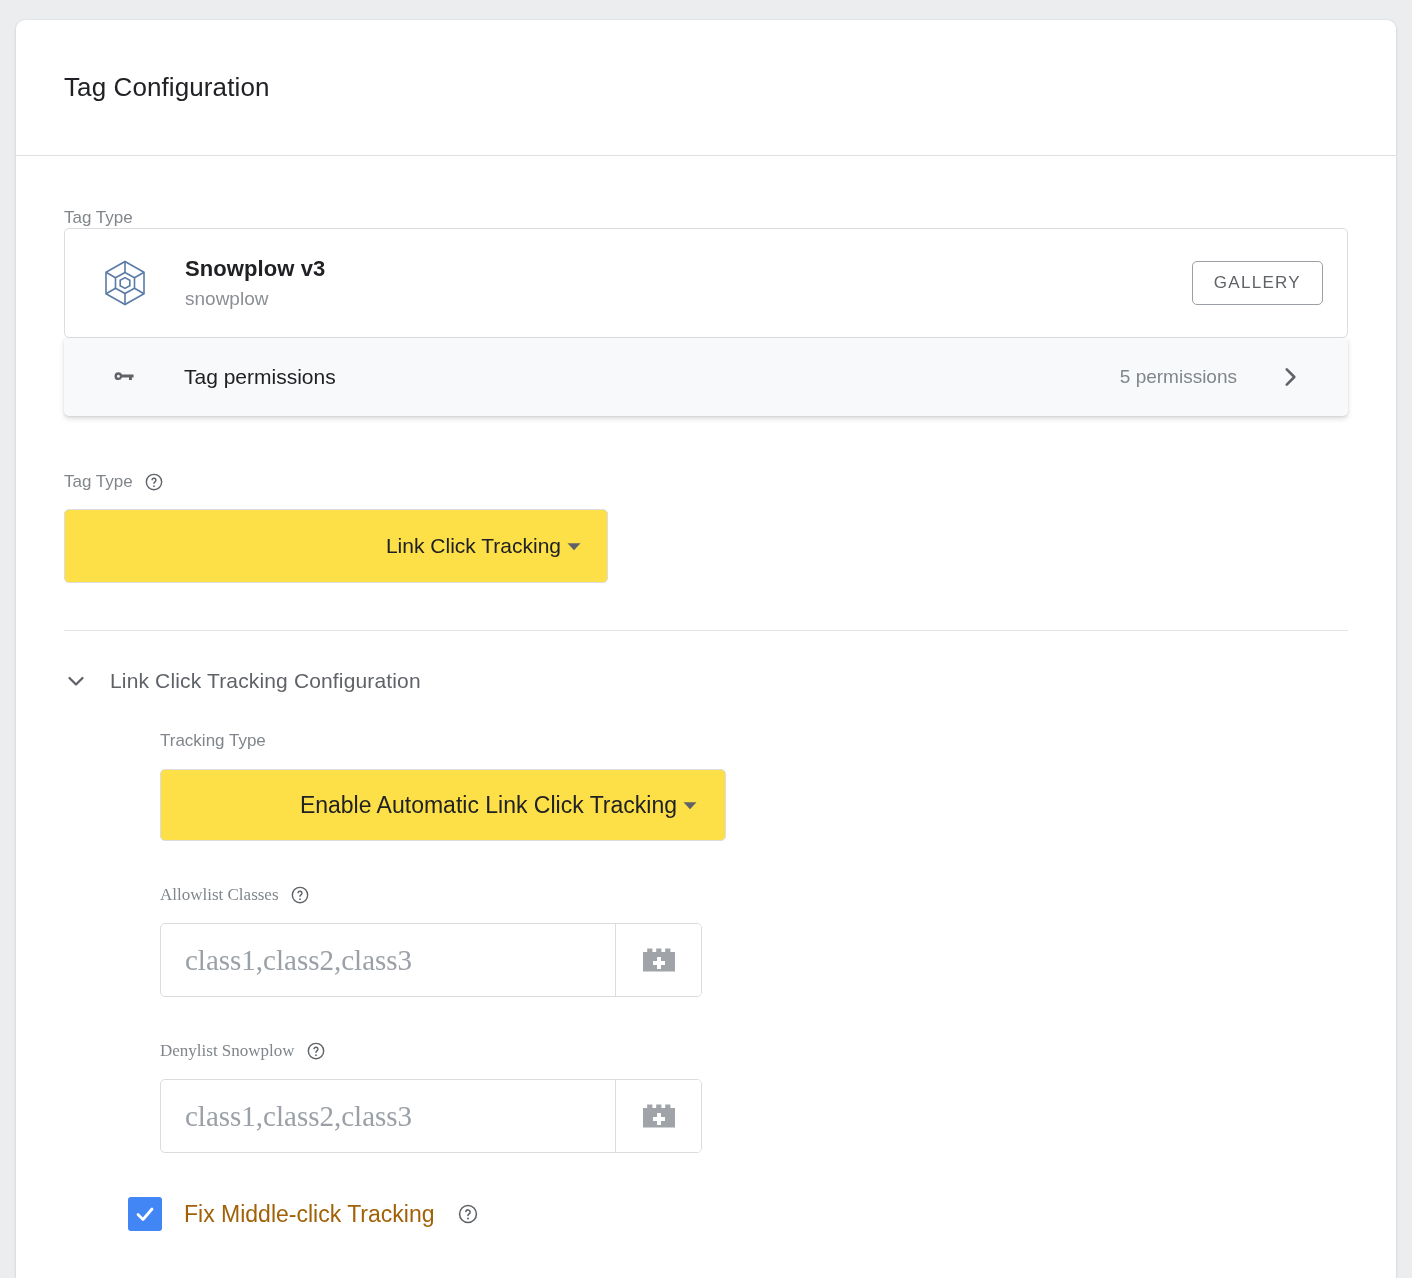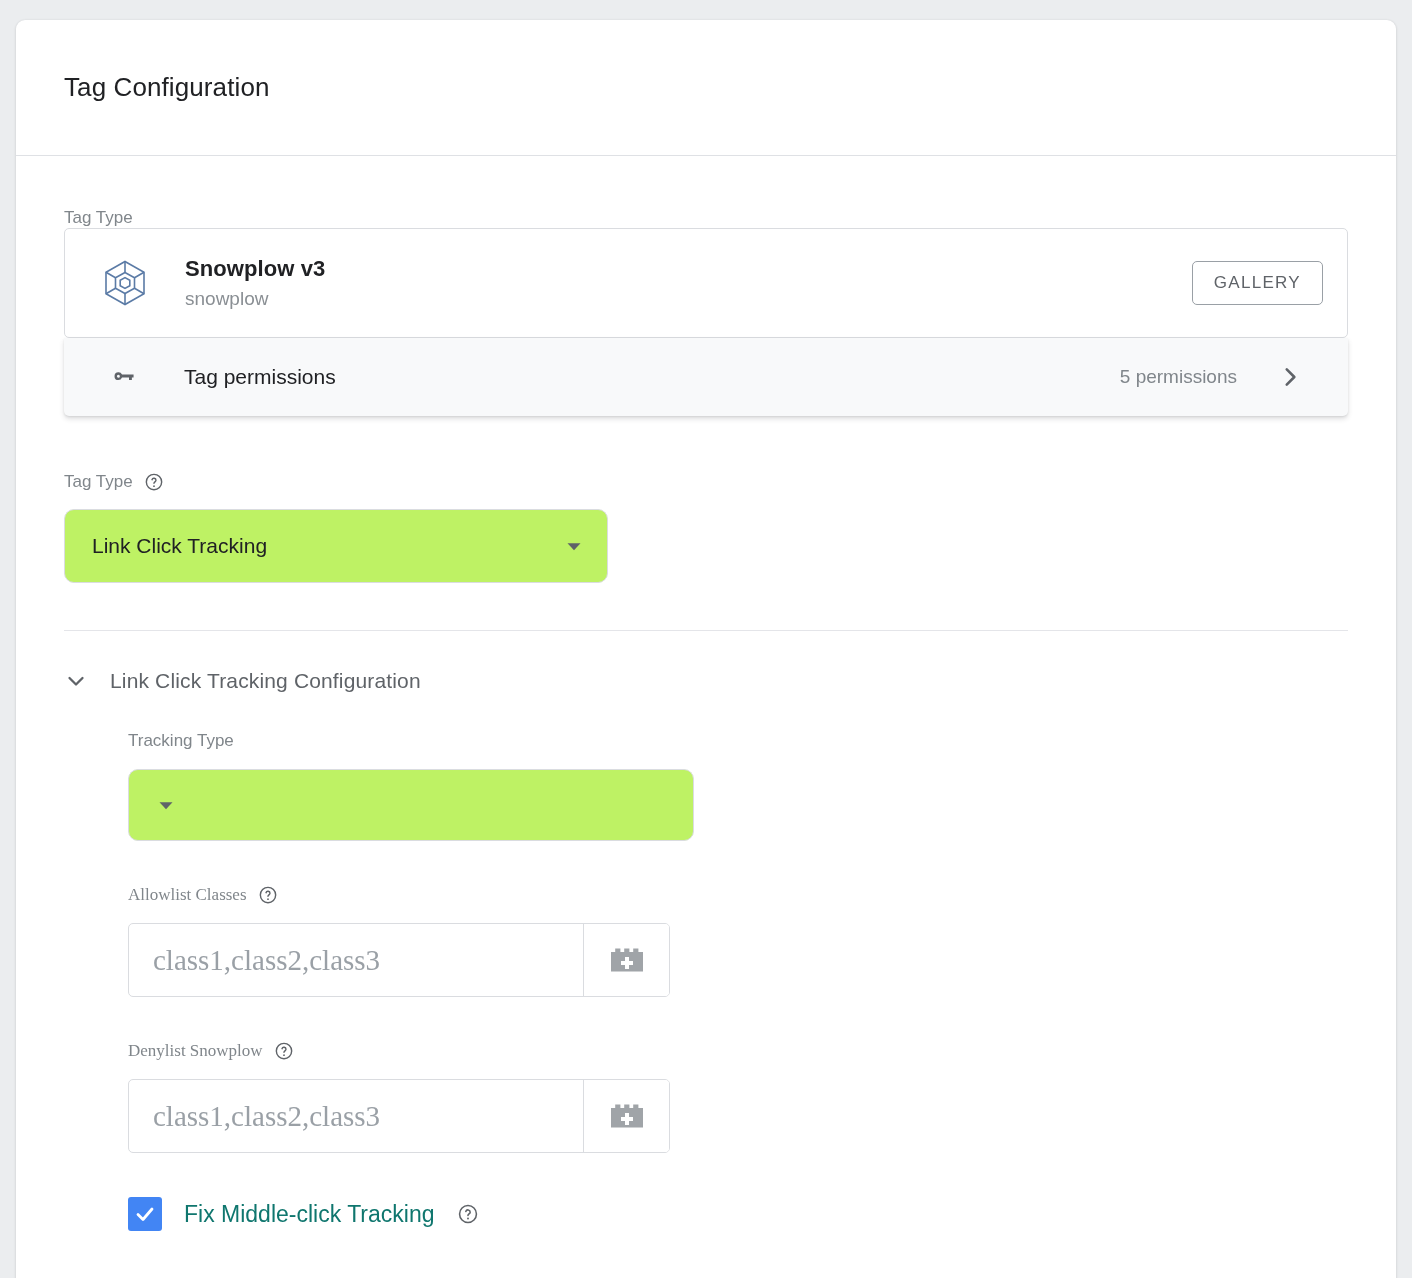--- a/index.html
+++ b/index.html
@@ -153,25 +153,26 @@
     display: flex;
     align-items: center;
   }
   .perm-chevron svg { display: block; }
 
   
   .tagtype-select-wrap { padding-top: 56px; }
   .select-box {
     margin-top: 17px;
     border: 1px solid #dadce0;
-    border-radius: 10px;
-    background: #bef264;
+    border-radius: 5px;
+    background: #fde047;
     display: inline-flex;
     align-items: center;
     cursor: pointer;
+    text-align: right;
   }
   .select-value {
     font-size: 21px;
     color: #202124;
     white-space: nowrap;
   }
   .select-arrow {
     display: flex;
     align-items: center;
     justify-content: center;
@@ -203,21 +204,21 @@
     color: #5f6368;
   }
   .section-chevron svg { display: block; }
   .section-title {
     font-size: 21px;
     color: #5f6368;
     letter-spacing: .15px;
   }
 
   .section-body { padding-left: 64px; padding-top: 38px; }
-  .param { margin-bottom: 0; }
+  .param { margin-bottom: 0; margin-left: 32px; }
   .param + .param { margin-top: 44px; font-family: Liberation Serif, serif; }
 
   #tracking-type-select { width: 566px; height: 72px; padding: 0 22px 0 24px; margin-top: 18px; }
   #tracking-type-select .select-value { flex: 1 1 auto; font-size: 23px; }
 
   
   .textfield-row {
     margin-top: 18px;
     display: flex;
     width: 542px;
@@ -262,21 +263,21 @@
     border-radius: 3px;
     background: #4285f4;
     display: flex;
     align-items: center;
     justify-content: center;
     cursor: pointer;
   }
   .checkbox svg { display: block; }
   .checkbox-label {
     font-size: 23px;
-    color: #0f766e;
+    color: #a16207;
   }
   .checkbox-help { color: #5f6368; display: inline-flex; }
   .checkbox-help svg { width: 22px; height: 22px; display:block; }
 </style>
 </head>
 <body>
 
 <div id="page">
 
   <div class="card">
@@ -363,20 +364,21 @@
           <span class="section-title">Link Click Tracking Configuration</span>
         </div>
 
         <div class="section-body">
 
           <div class="param">
             <div class="field-label">
               <span>Tracking Type</span>
             </div>
             <div class="select-box" id="tracking-type-select">
+              <span class="select-value">Enable Automatic Link Click Tracking</span>
               <span class="select-arrow">
                 <svg width="26" height="26" viewBox="0 0 24 24">
                     <polygon points="6,9.5 18,9.5 12,16" fill="currentColor"></polygon>
                   </svg>
               </span>
             </div>
           </div>
 
           <div class="param">
             <div class="field-label">

